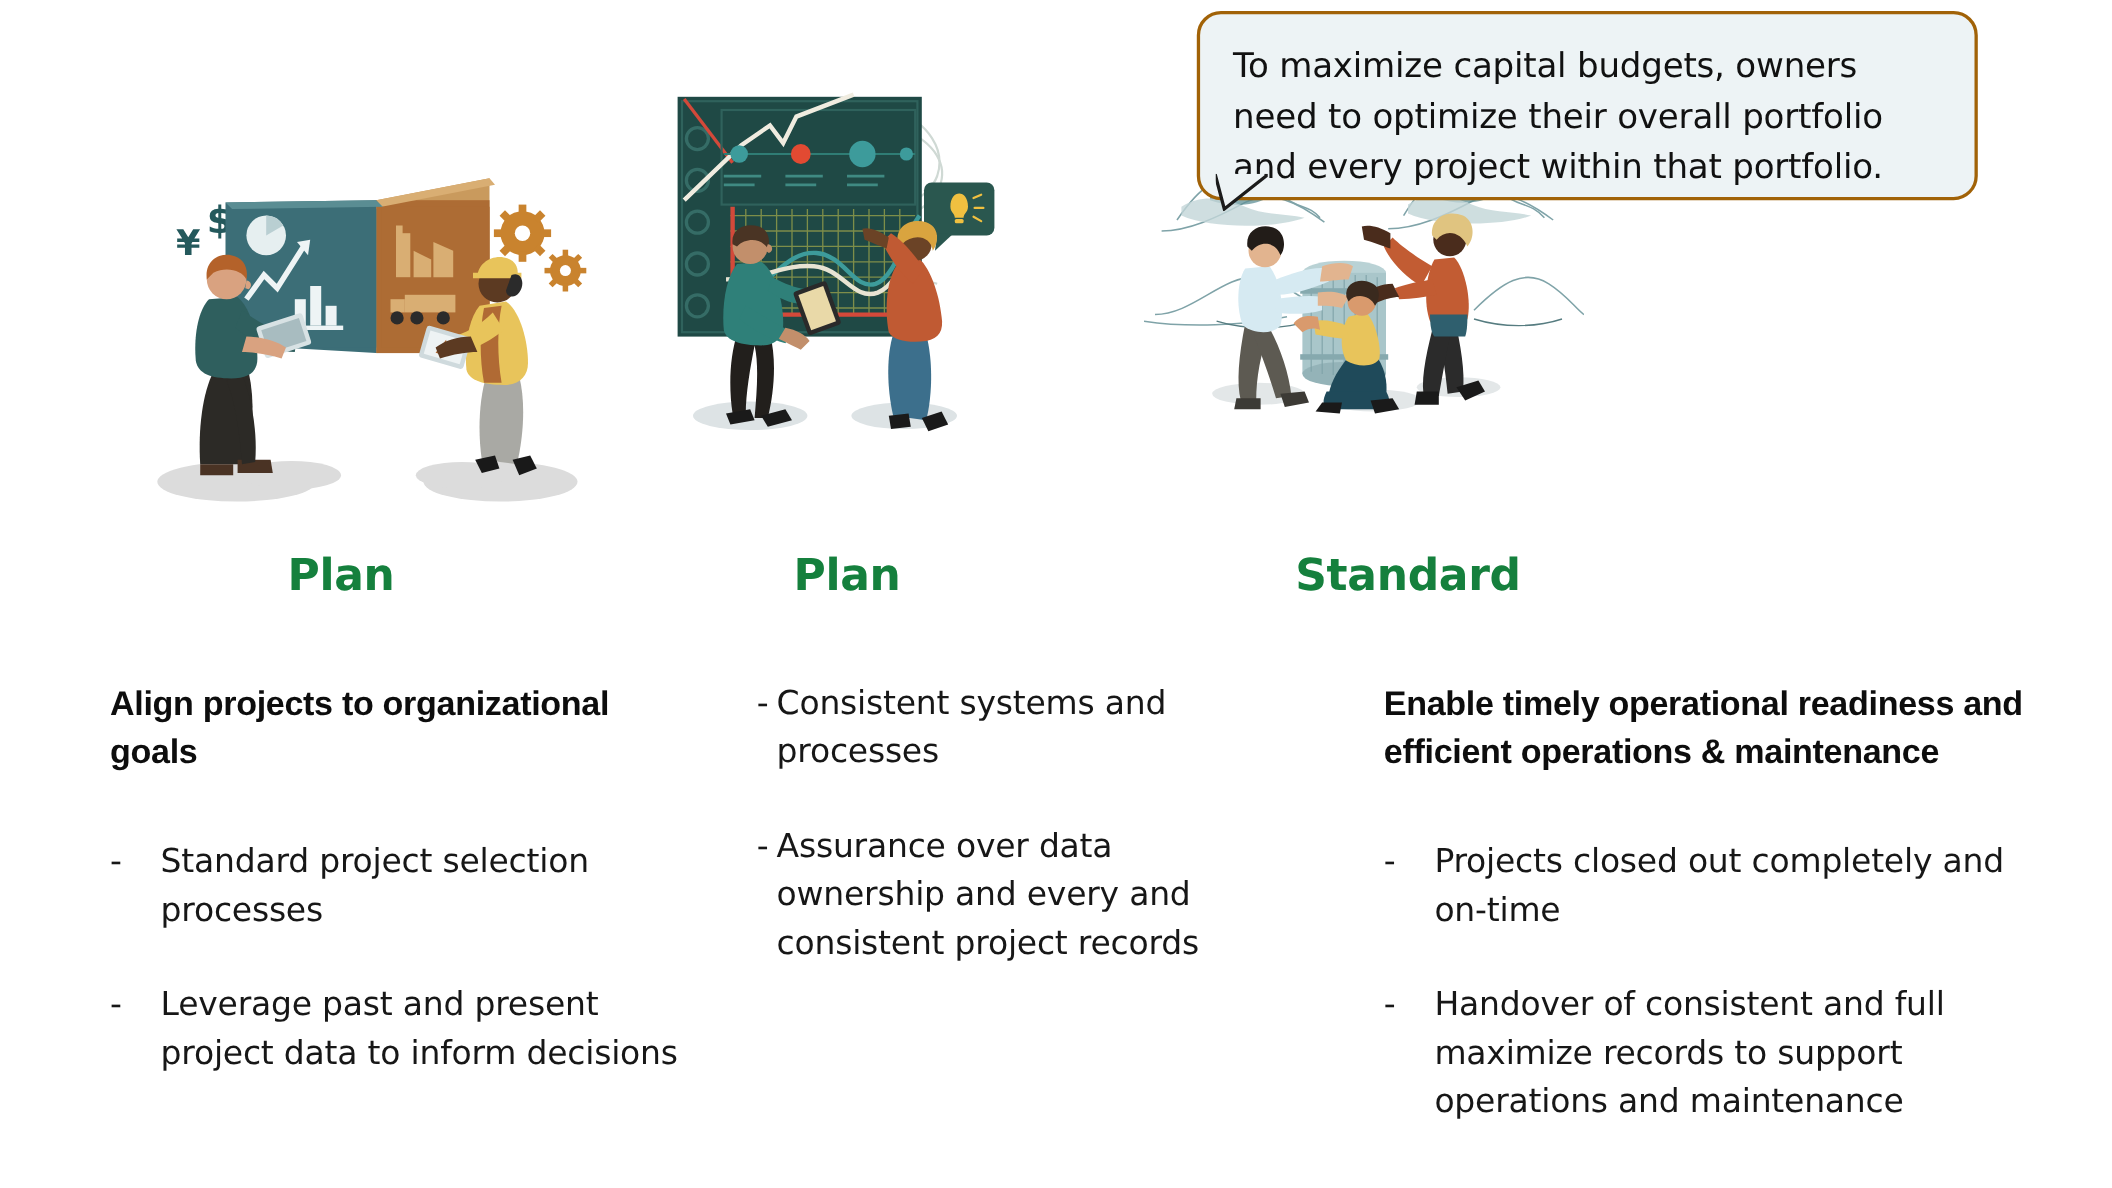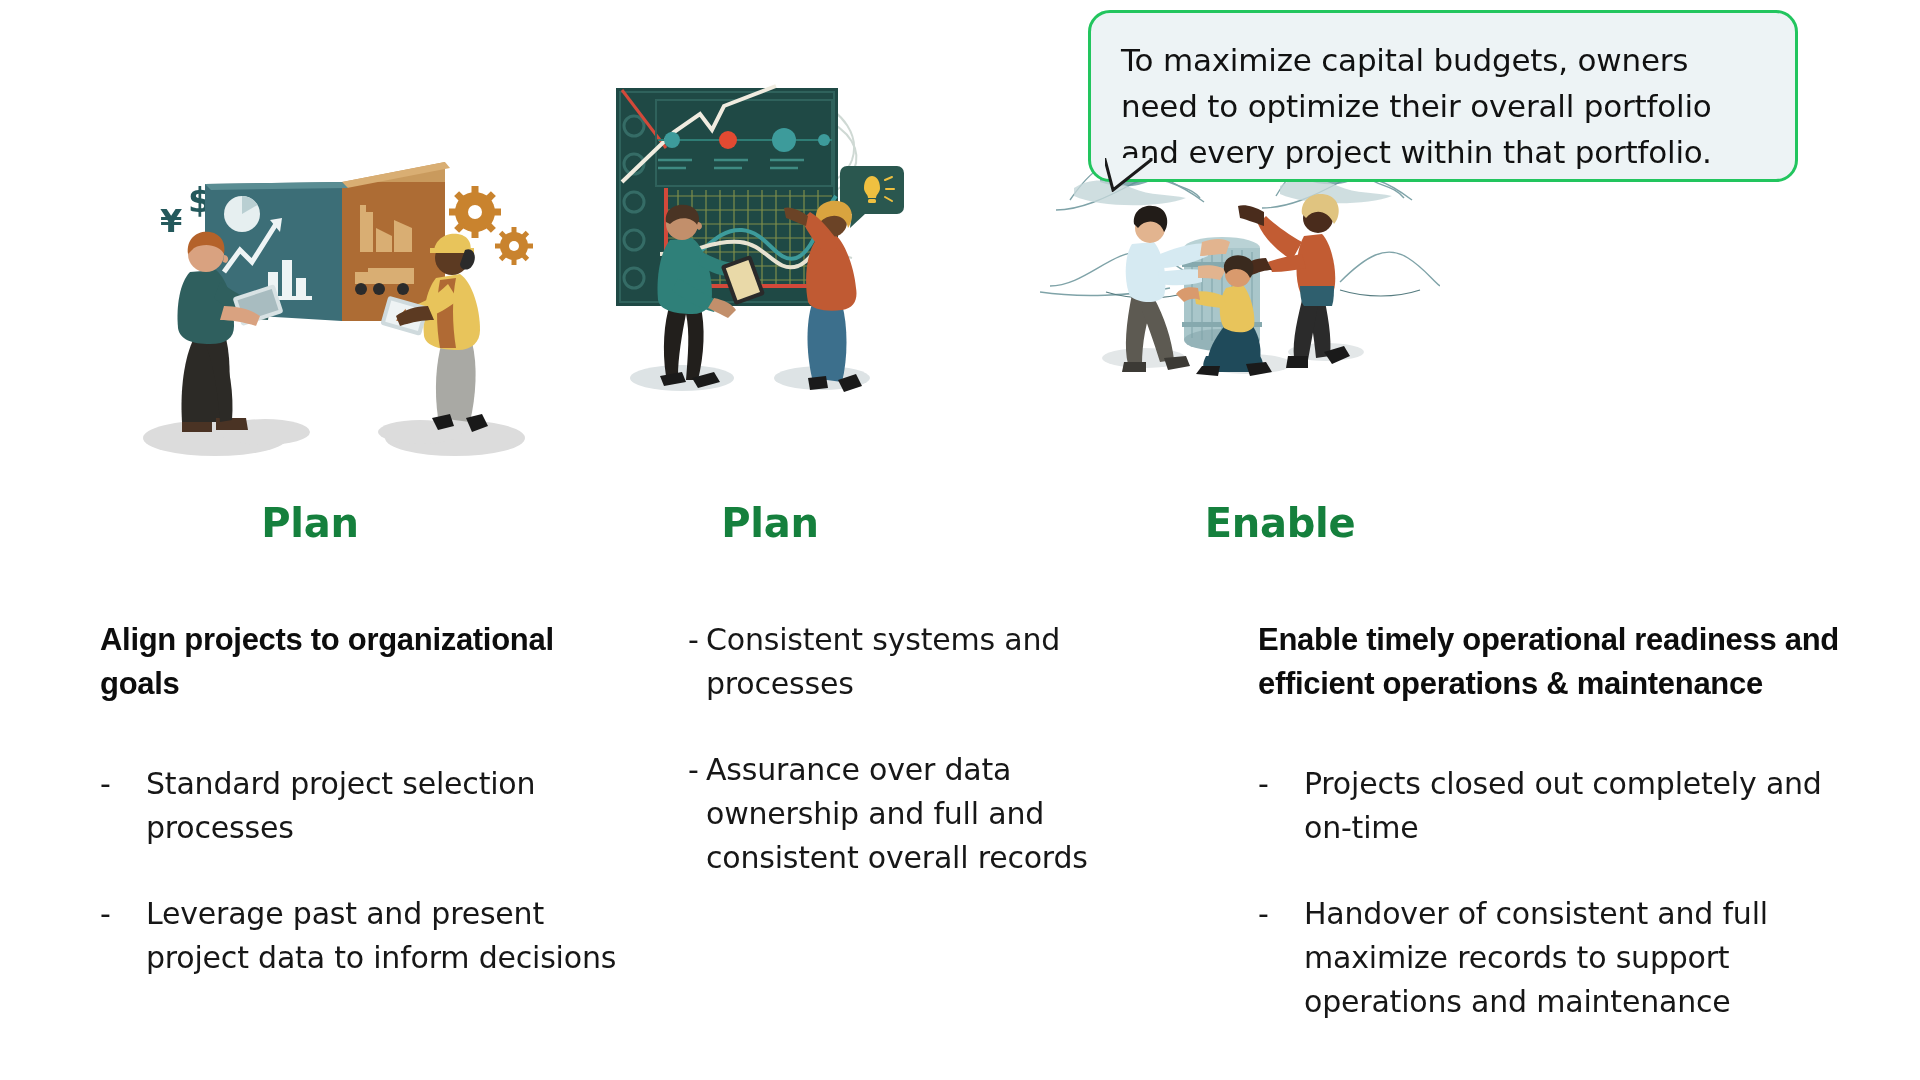--- a/index.html
+++ b/index.html
@@ -10,21 +10,21 @@
     overflow:hidden;
     position:relative;
   }
   .stage{position:absolute;left:0;top:0;width:1920px;height:1080px;}
 
   
   .callout{
     position:absolute;
     left:1088px;top:10px;width:710px;height:172px;
     background:#edf3f5;
-    border:3px solid #22c55e;
+    border:3px solid #a16207;
     border-radius:22px;
     box-sizing:border-box;
     padding:24px 30px 0 30px;
   }
   .callout-text{
     font-size:31px;line-height:46px;color:#111111;
     font-family:"DejaVu Sans",sans-serif;
     font-weight:400;letter-spacing:-0.2px;
   }
   .callout-tail{
@@ -407,21 +407,21 @@
   </div>
   <div class="callout-tail">
     <svg width="48" height="34" viewBox="0 0 48 34" xmlns="http://www.w3.org/2000/svg">
       <path d="M8,32 L46,2 L46,-6 L-2,-6 Z" fill="#edf3f5" stroke="#1b1b1b" stroke-width="3"></path>
       <rect x="0" y="-10" width="48" height="10" fill="#edf3f5"></rect>
     </svg>
   </div>
 
   <div class="coltitle" style="left:180px;top:500px;width:260px;">Plan</div>
   <div class="coltitle" style="left:640px;top:500px;width:260px;">Plan</div>
-  <div class="coltitle" style="left:1130px;top:500px;width:300px;">Enable</div>
+  <div class="coltitle" style="left:1130px;top:500px;width:300px;">Standard</div>
 
   <div class="col" style="left:100px;width:520px;">
     <div class="col-head">Align projects to organizational goals</div>
     <ul class="bullets gap-wide">
       <li>
         <span class="dash">-</span>
         <span class="btext">Standard project selection processes</span>
       </li>
       <li>
         <span class="dash">-</span>
@@ -431,21 +431,21 @@
   </div>
 
   <div class="col" style="left:678px;width:480px;">
     <ul class="bullets gap-tight" style="padding-left:10px;">
       <li>
         <span class="dash">-</span>
         <span class="btext">Consistent systems and processes</span>
       </li>
       <li>
         <span class="dash">-</span>
-        <span class="btext">Assurance over data ownership and full and consistent overall records</span>
+        <span class="btext">Assurance over data ownership and every and consistent project records</span>
       </li>
     </ul>
   </div>
 
   <div class="col" style="left:1258px;width:620px;">
     <div class="col-head">Enable timely operational readiness and efficient operations &amp; maintenance</div>
     <ul class="bullets gap-wide">
       <li>
         <span class="dash">-</span>
         <span class="btext">Projects closed out completely and on-time</span>

